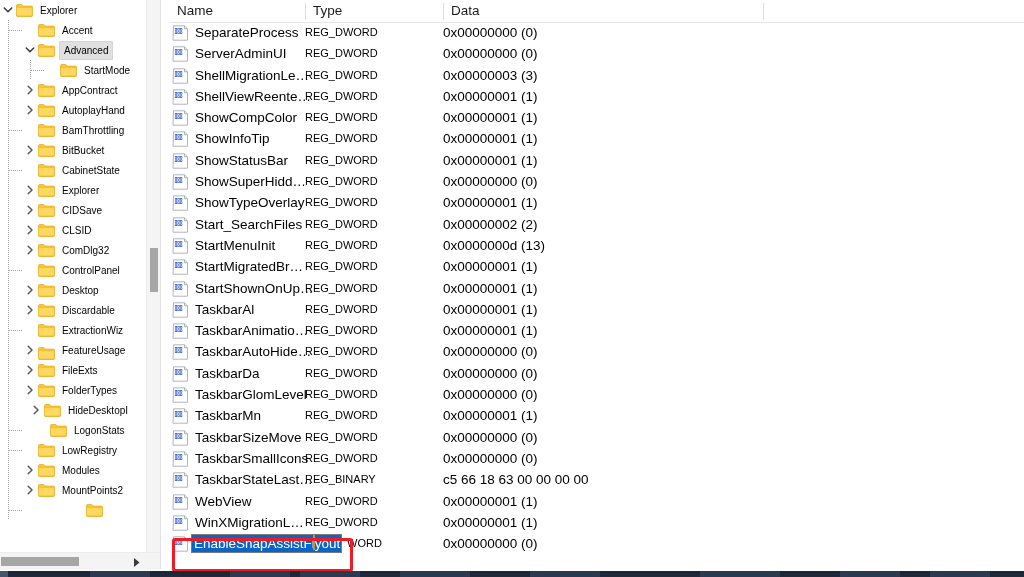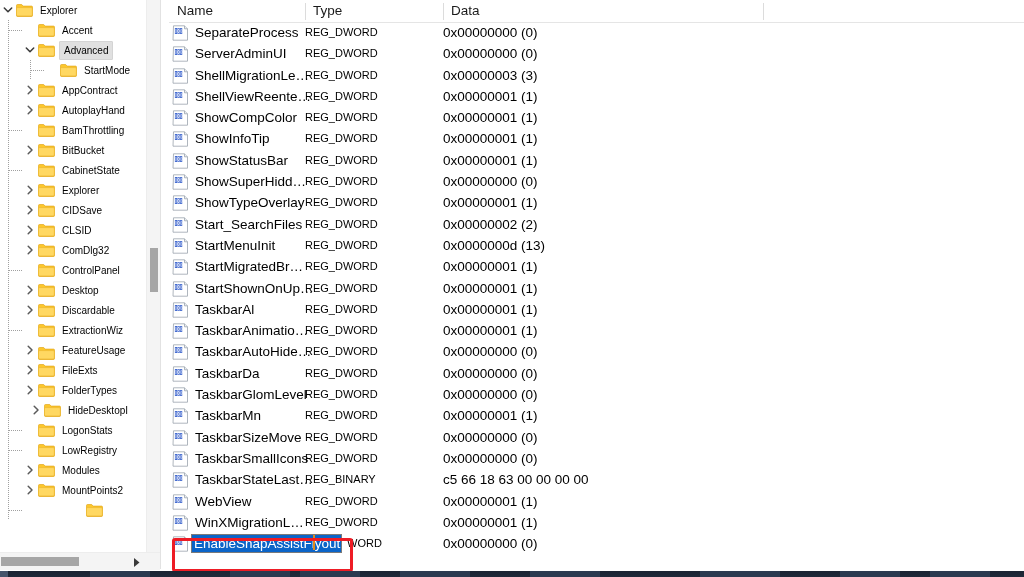--- a/index.html
+++ b/index.html
@@ -361,21 +361,21 @@
             <svg width="10" height="10" viewBox="0 0 10 10">
               <path d="M3.2 1.3 L7 5 L3.2 8.7" fill="none" stroke="#5a5a5a" stroke-width="1.5" stroke-linecap="round" stroke-linejoin="round"></path>
             </svg>
           </span>
           <span class="folder"><svg width="17" height="14" viewBox="0 0 17 14">
               <path d="M0.5 2.5 a1 1 0 0 1 1-1 h4.2 l1.4 1.6 h8.4 a1 1 0 0 1 1 1 v8.4 a1 1 0 0 1-1 1 h-14 a1 1 0 0 1-1-1 z" fill="#fcc72c" stroke="#e3a81c" stroke-width="0.7"></path>
               <path d="M1.6 4.6 h13.8 a0.9 0.9 0 0 1 0.9 0.9 v6.5 a1 1 0 0 1-1 1 h-13.8 a1 1 0 0 1-1-1 v-6.5 a0.9 0.9 0 0 1 1.1-0.9 z" fill="#ffd862" stroke="#e9b42a" stroke-width="0.6"></path>
             </svg></span>
           <span class="lbl">HideDesktopI</span>
         </div>
-        <div class="tnode" style="padding-left: 22px;">
+        <div class="tnode" style="padding-left: 34px;">
           <div class="vline" style="left: 8px;"></div>
           <div class="hline" style="left: 9px; top: 10px; width: 13px;"></div>
           <span class="exp"></span>
           <span class="folder"><svg width="17" height="14" viewBox="0 0 17 14">
               <path d="M0.5 2.5 a1 1 0 0 1 1-1 h4.2 l1.4 1.6 h8.4 a1 1 0 0 1 1 1 v8.4 a1 1 0 0 1-1 1 h-14 a1 1 0 0 1-1-1 z" fill="#fcc72c" stroke="#e3a81c" stroke-width="0.7"></path>
               <path d="M1.6 4.6 h13.8 a0.9 0.9 0 0 1 0.9 0.9 v6.5 a1 1 0 0 1-1 1 h-13.8 a1 1 0 0 1-1-1 v-6.5 a0.9 0.9 0 0 1 1.1-0.9 z" fill="#ffd862" stroke="#e9b42a" stroke-width="0.6"></path>
             </svg></span>
           <span class="lbl">LogonStats</span>
         </div>
         <div class="tnode" style="padding-left: 22px;">

